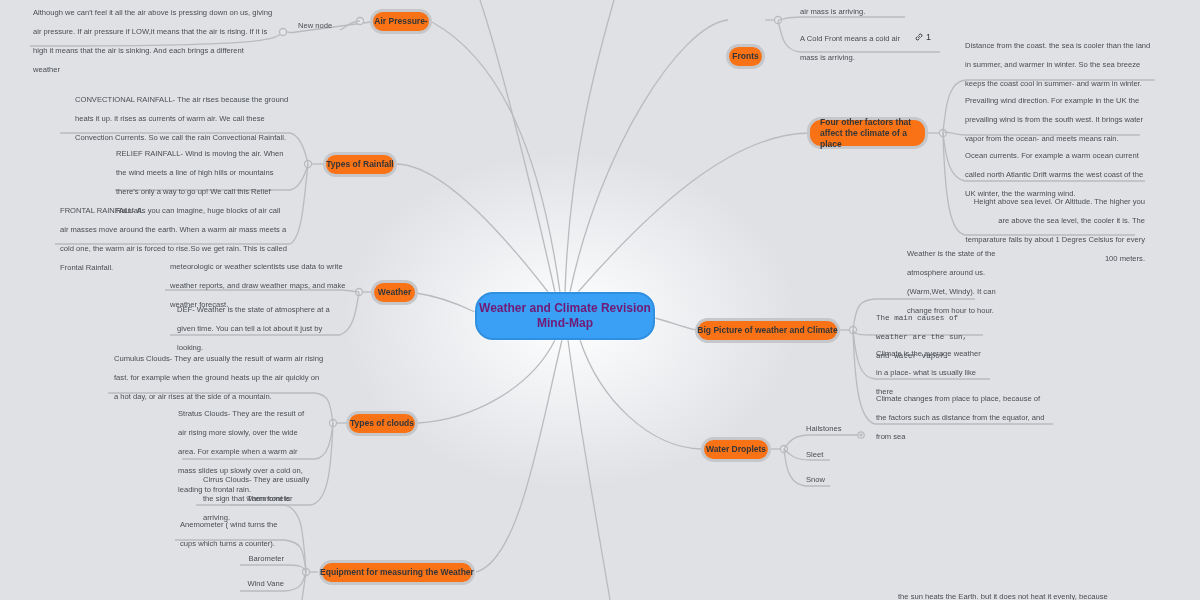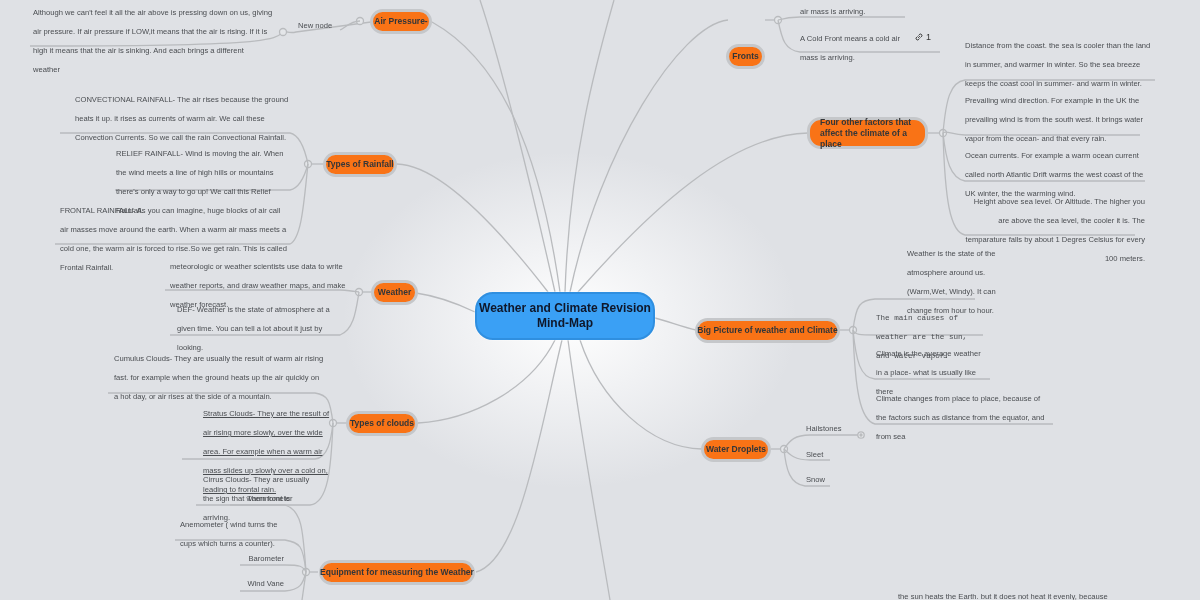--- a/index.html
+++ b/index.html
@@ -12,21 +12,21 @@
       position: absolute; left: 340px; top: 150px; width: 460px; height: 340px;
       background: radial-gradient(ellipse at 50% 50%, #ffffff 0%, #f1f2f4 30%, rgba(223,225,229,0) 70%);
       pointer-events: none;
     }
     svg.links { position: absolute; left: 0; top: 0; width: 1200px; height: 600px; }
     svg.links path { fill: none; stroke: #b9bbbe; stroke-width: 1.3; }
     svg.links circle { fill: #e4e6e9; stroke: #b9bbbe; stroke-width: 1.3; }
     .root {
       position: absolute; left: 475px; top: 292px; width: 180px; height: 48px;
       background: #3aa0f5; border: 2px solid #2f8fe0; border-radius: 18px;
-      color: #0f172a; font-weight: bold; font-size: 12px; line-height: 15px;
+      color: #701a75; font-weight: bold; font-size: 12px; line-height: 15px;
       display: flex; align-items: center; justify-content: center; text-align: center;
       box-sizing: border-box; box-shadow: 0 0 0 1px rgba(255,255,255,0.3);
     }
     .topic {
       position: absolute; background: #f97316; border: 3px solid #c5c7ca;
       border-radius: 14px; color: #333639; font-weight: bold; font-size: 8.5px;
       line-height: 11px; padding: 5px 10px; box-sizing: border-box; white-space: nowrap;
       display: flex; align-items: center; justify-content: center;
     }
     .topic.wrap { white-space: normal; justify-content: flex-start; }
@@ -138,21 +138,21 @@
 <div class="topic" style="left:371px;top:280px;width:47px;height:25px;">
   <span>Weather</span>
 </div>
 <div class="leaf" style="left:170px;top:257px;width:180px;">meteorologic or weather scientists use data to write weather reports, and draw weather maps, and make weather forecast.</div>
 <div class="leaf" style="left:177px;top:300px;width:170px;">DEF- Weather is the state of atmosphere at a given time. You can tell a lot about it just by looking.</div>
 
 <div class="topic" style="left:346px;top:411px;width:72px;height:25px;">
   <span>Types of clouds</span>
 </div>
 <div class="leaf" style="left:114px;top:349px;width:210px;">Cumulus Clouds- They are usually the result of warm air rising fast. for example when the ground heats up the air quickly on a hot day, or air rises at the side of a mountain.</div>
-<div class="leaf" style="left:203px;top:404px;width:130px;text-decoration:underline;">Stratus Clouds- They are the result of air rising more slowly, over the wide area. For example when a warm air mass slides up slowly over a cold on, leading to frontal rain.</div>
+<div class="leaf" style="left:178px;top:404px;width:130px;">Stratus Clouds- They are the result of air rising more slowly, over the wide area. For example when a warm air mass slides up slowly over a cold on, leading to frontal rain.</div>
 <div class="leaf" style="left:203px;top:470px;width:110px;">Cirrus Clouds- They are usually the sign that warm front is arriving.</div>
 
 <div class="topic" style="left:319px;top:560px;width:156px;height:25px;">
   <span>Equipment for measuring the Weather</span>
 </div>
 <div class="leaf" style="left:236px;top:489px;margin-left:11px;">Thermometer</div>
 <div class="leaf" style="left:180px;top:515px;width:110px;">Anemometer ( wind turns the cups which turns a counter).</div>
 <div class="leaf right" style="left:230px;top:549px;width:54px;">Barometer</div>
 <div class="leaf right" style="left:230px;top:574px;width:54px;">Wind Vane</div>
 
@@ -165,21 +165,21 @@
   <svg width="10" height="10" viewBox="0 0 10 10">
     <path d="M4.2 5.8 L5.8 4.2 M3.5 4.5 L2.2 5.8 a1.5 1.5 0 0 0 2 2 L5.5 6.5 M6.5 5.5 L7.8 4.2 a1.5 1.5 0 0 0 -2 -2 L4.5 3.5" fill="none" stroke="#333" stroke-width="1"></path>
   </svg>
   <span>1</span>
 </div>
 
 <div class="topic wrap" style="left:807px;top:117px;width:121px;height:32px;">
   <span>Four other factors that affect the climate of a place</span>
 </div>
 <div class="leaf" style="left:965px;top:36px;width:190px;">Distance from the coast. the sea is cooler than the land in summer, and warmer in winter. So the sea breeze keeps the coast cool in summer- and warm in winter.</div>
-<div class="leaf" style="left:965px;top:91px;width:180px;">Prevailing wind direction. For example in the UK the prevailing wind is from the south west. It brings water vapor from the ocean- and that every rain.</div>
+<div class="leaf" style="left:965px;top:91px;width:180px;">Prevailing wind direction. For example in the UK the prevailing wind is from the south west. It brings water vapor from the ocean- and meets means rain.</div>
 <div class="leaf" style="left:965px;top:146px;width:190px;">Ocean currents. For example a warm ocean current called north Atlantic Drift warms the west coast of the UK winter, the the warming wind.</div>
 <div class="leaf" style="left:965px;top:192px;width:180px;text-align:right;">Height above sea level. Or Altitude. The higher you are above the sea level, the cooler it is. The temparature falls by about 1 Degres Celsius for every 100 meters.</div>
 
 <div class="topic" style="left:695px;top:318px;width:145px;height:25px;">
   <span>Big Picture of weather and Climate</span>
 </div>
 <div class="leaf" style="left:876px;top:244px;width:100px;margin-left:31px;">Weather is the state of the atmosphere around us. (Warm,Wet, Windy). It can change from hour to hour.</div>
 <div class="leaf" style="left:876px;top:309px;width:105px;font-family:Liberation Mono, monospace;">The main causes of weather are the sun, and water vapor.</div>
 <div class="leaf" style="left:876px;top:344px;width:110px;">Climate is the average weather in a place- what is usually like there</div>
 <div class="leaf" style="left:876px;top:389px;width:175px;">Climate changes from place to place, because of the factors such as distance from the equator, and from sea</div>

